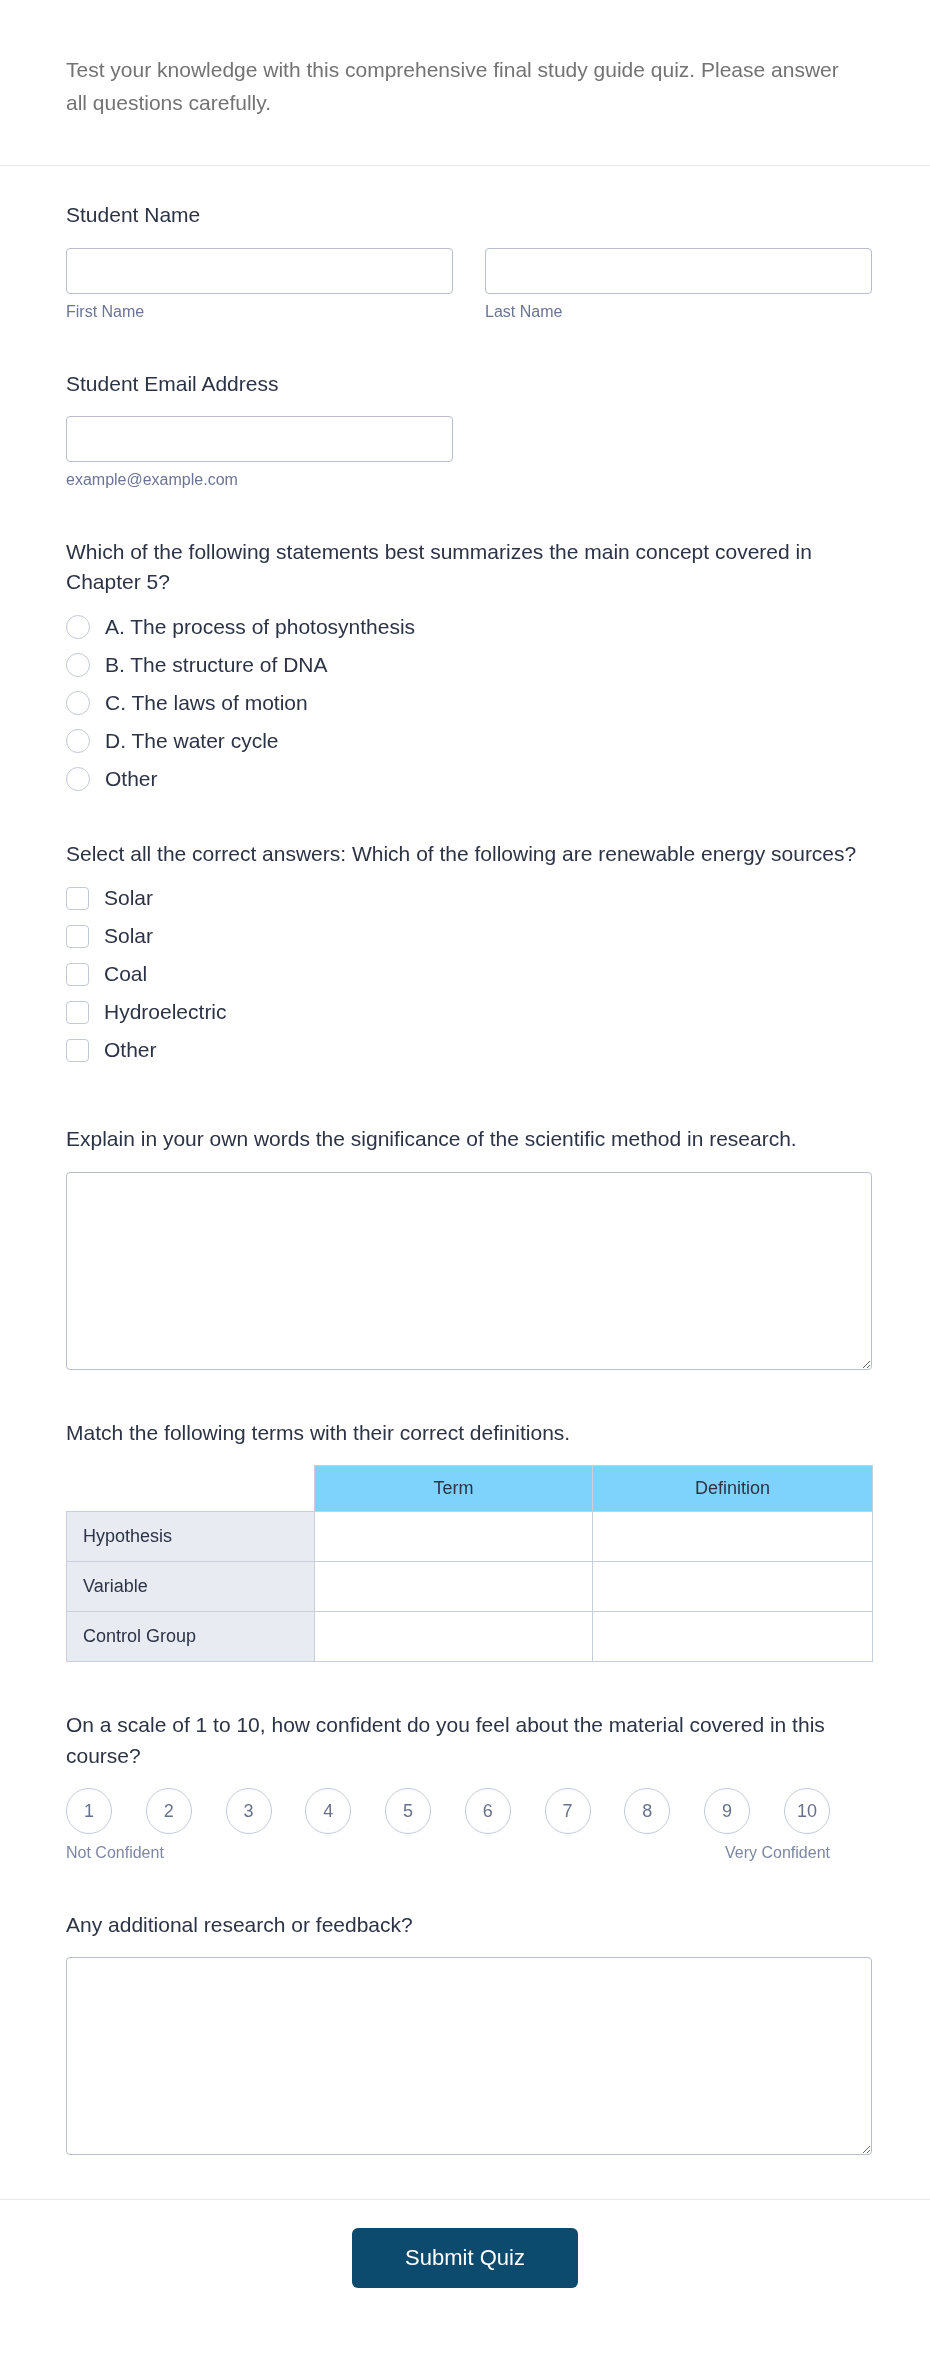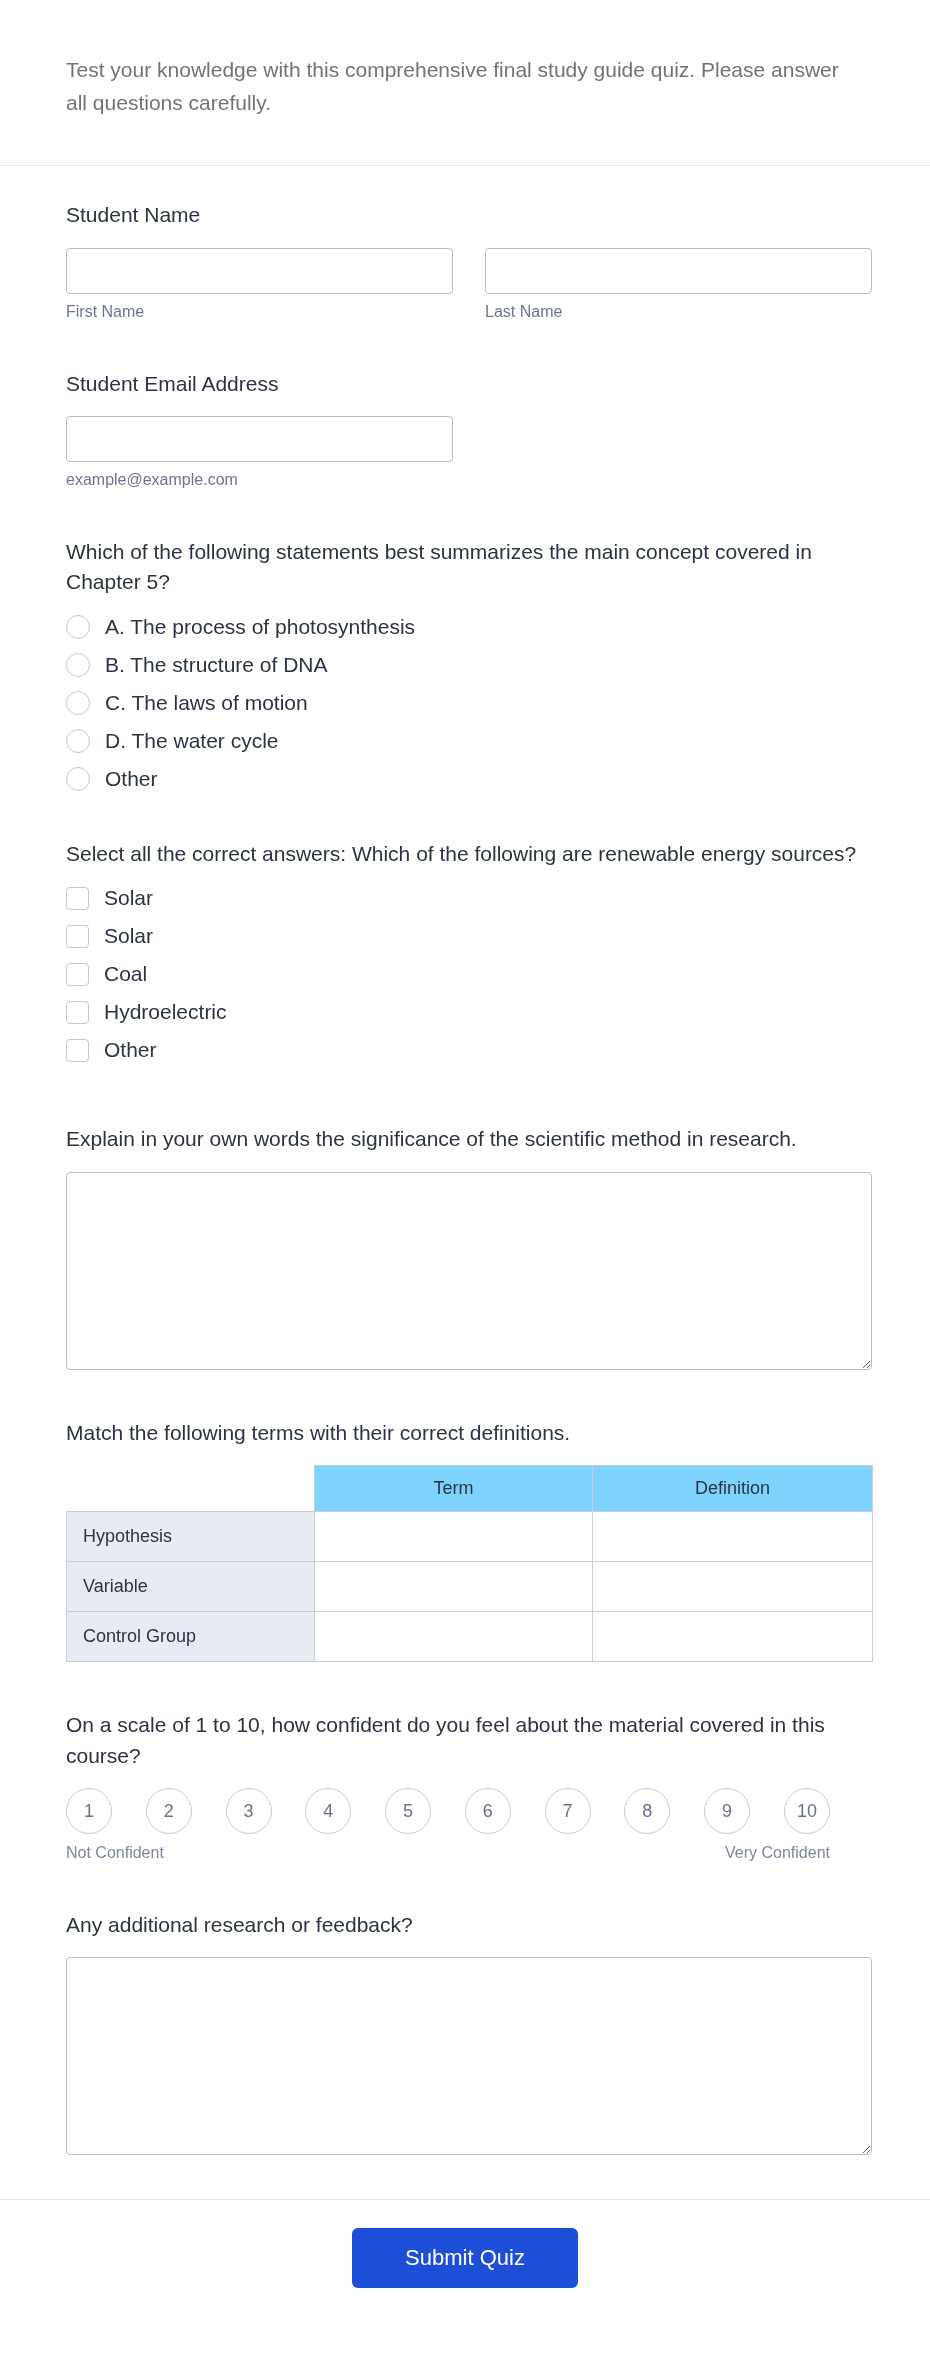--- a/index.html
+++ b/index.html
@@ -189,21 +189,21 @@
   .submit-section {
     border-top: 1px solid #e6e9f0;
     padding: 28px 0 54px 0;
     display: flex;
     justify-content: center;
     background: #fff;
   }
   .submit-btn {
     width: 226px;
     height: 60px;
-    background: #1d4ed8;
+    background: #0c4a6e;
     color: #ffffff;
     font-size: 22px;
     font-weight: 500;
     font-family: inherit;
     border: none;
     border-radius: 6px;
     cursor: pointer;
   }
 </style>
 </head>

